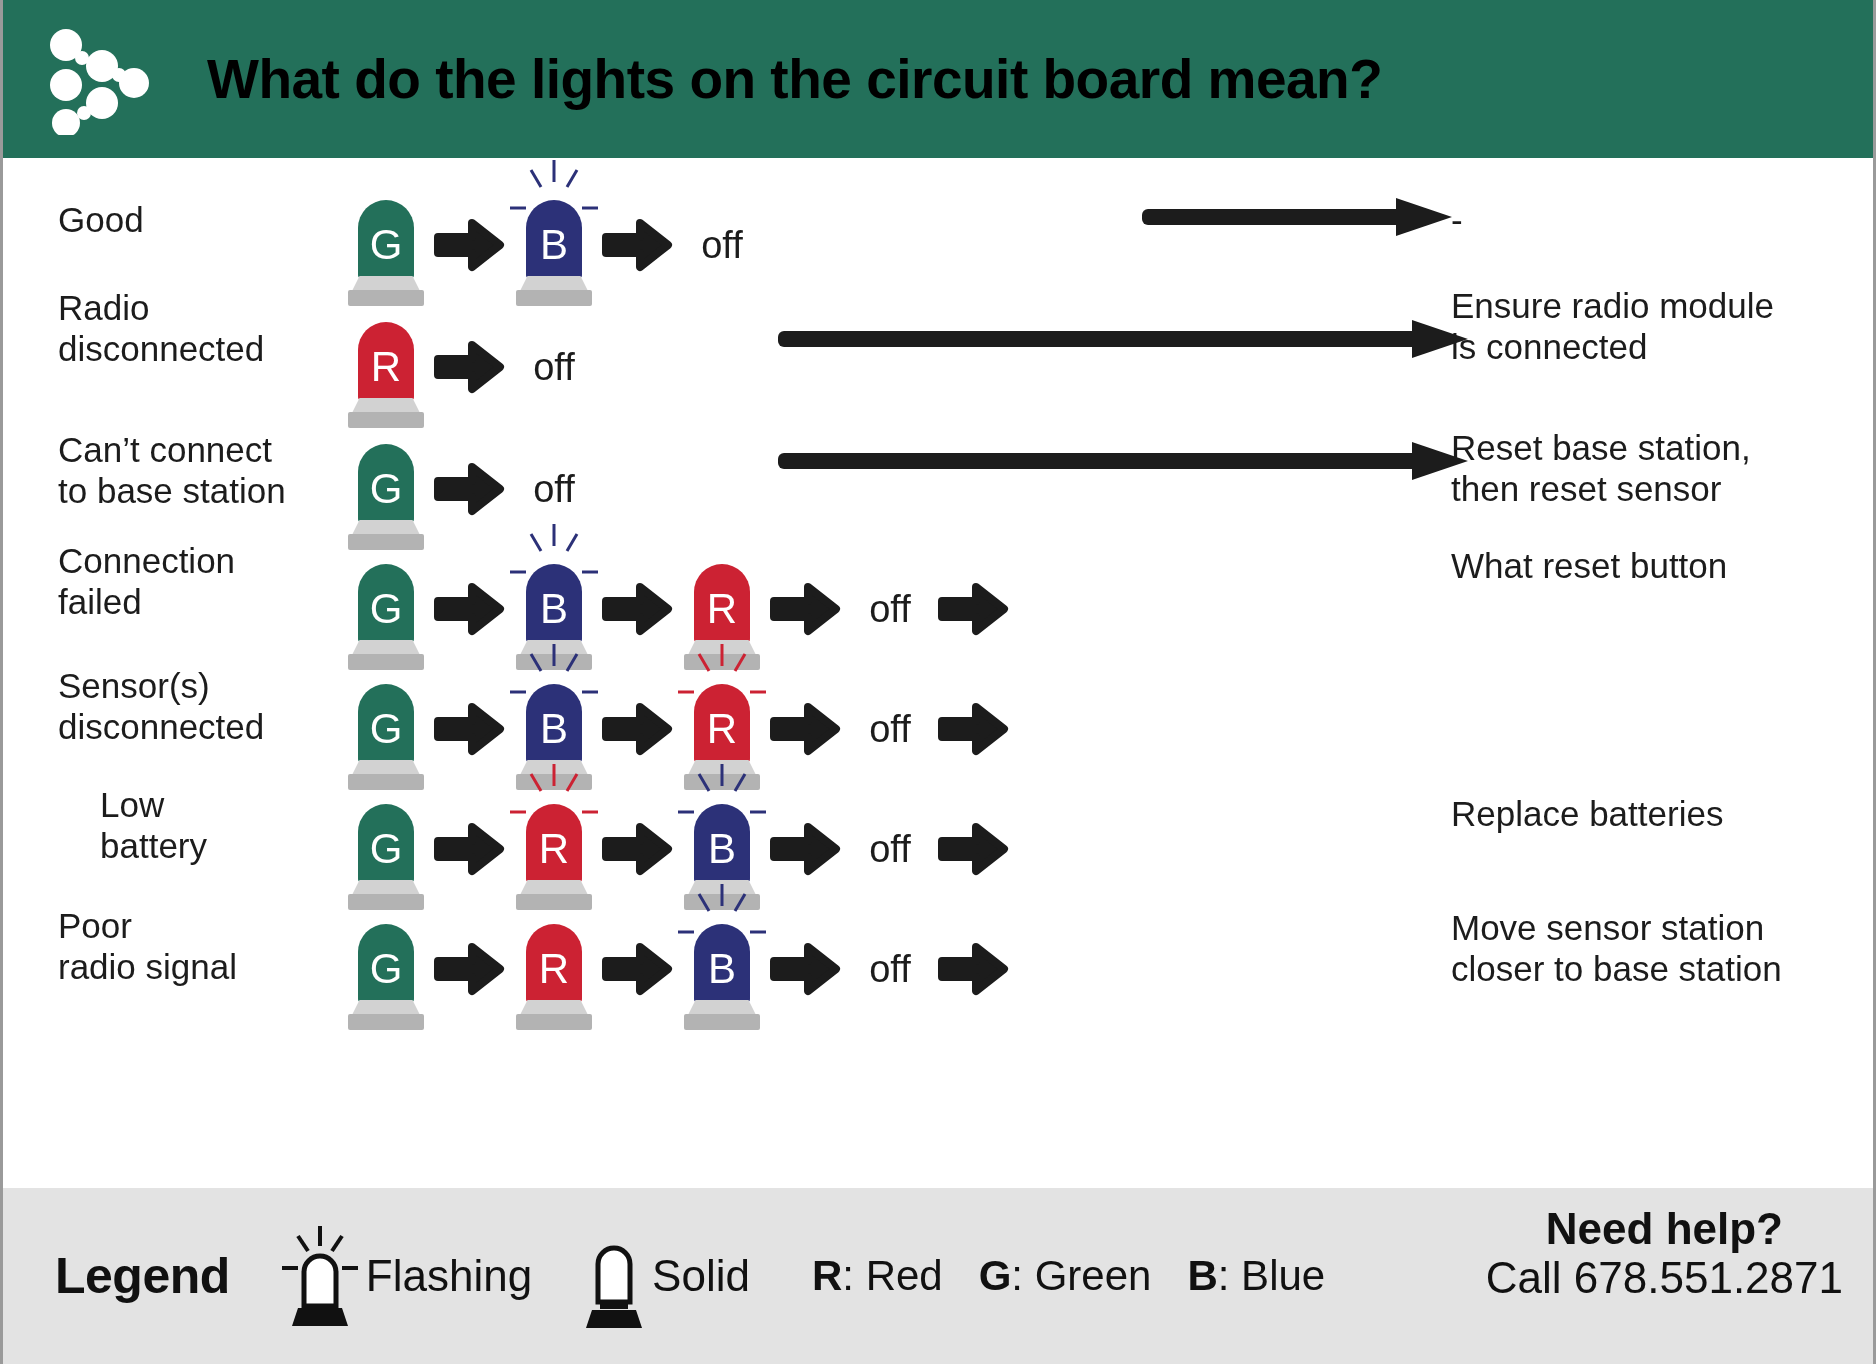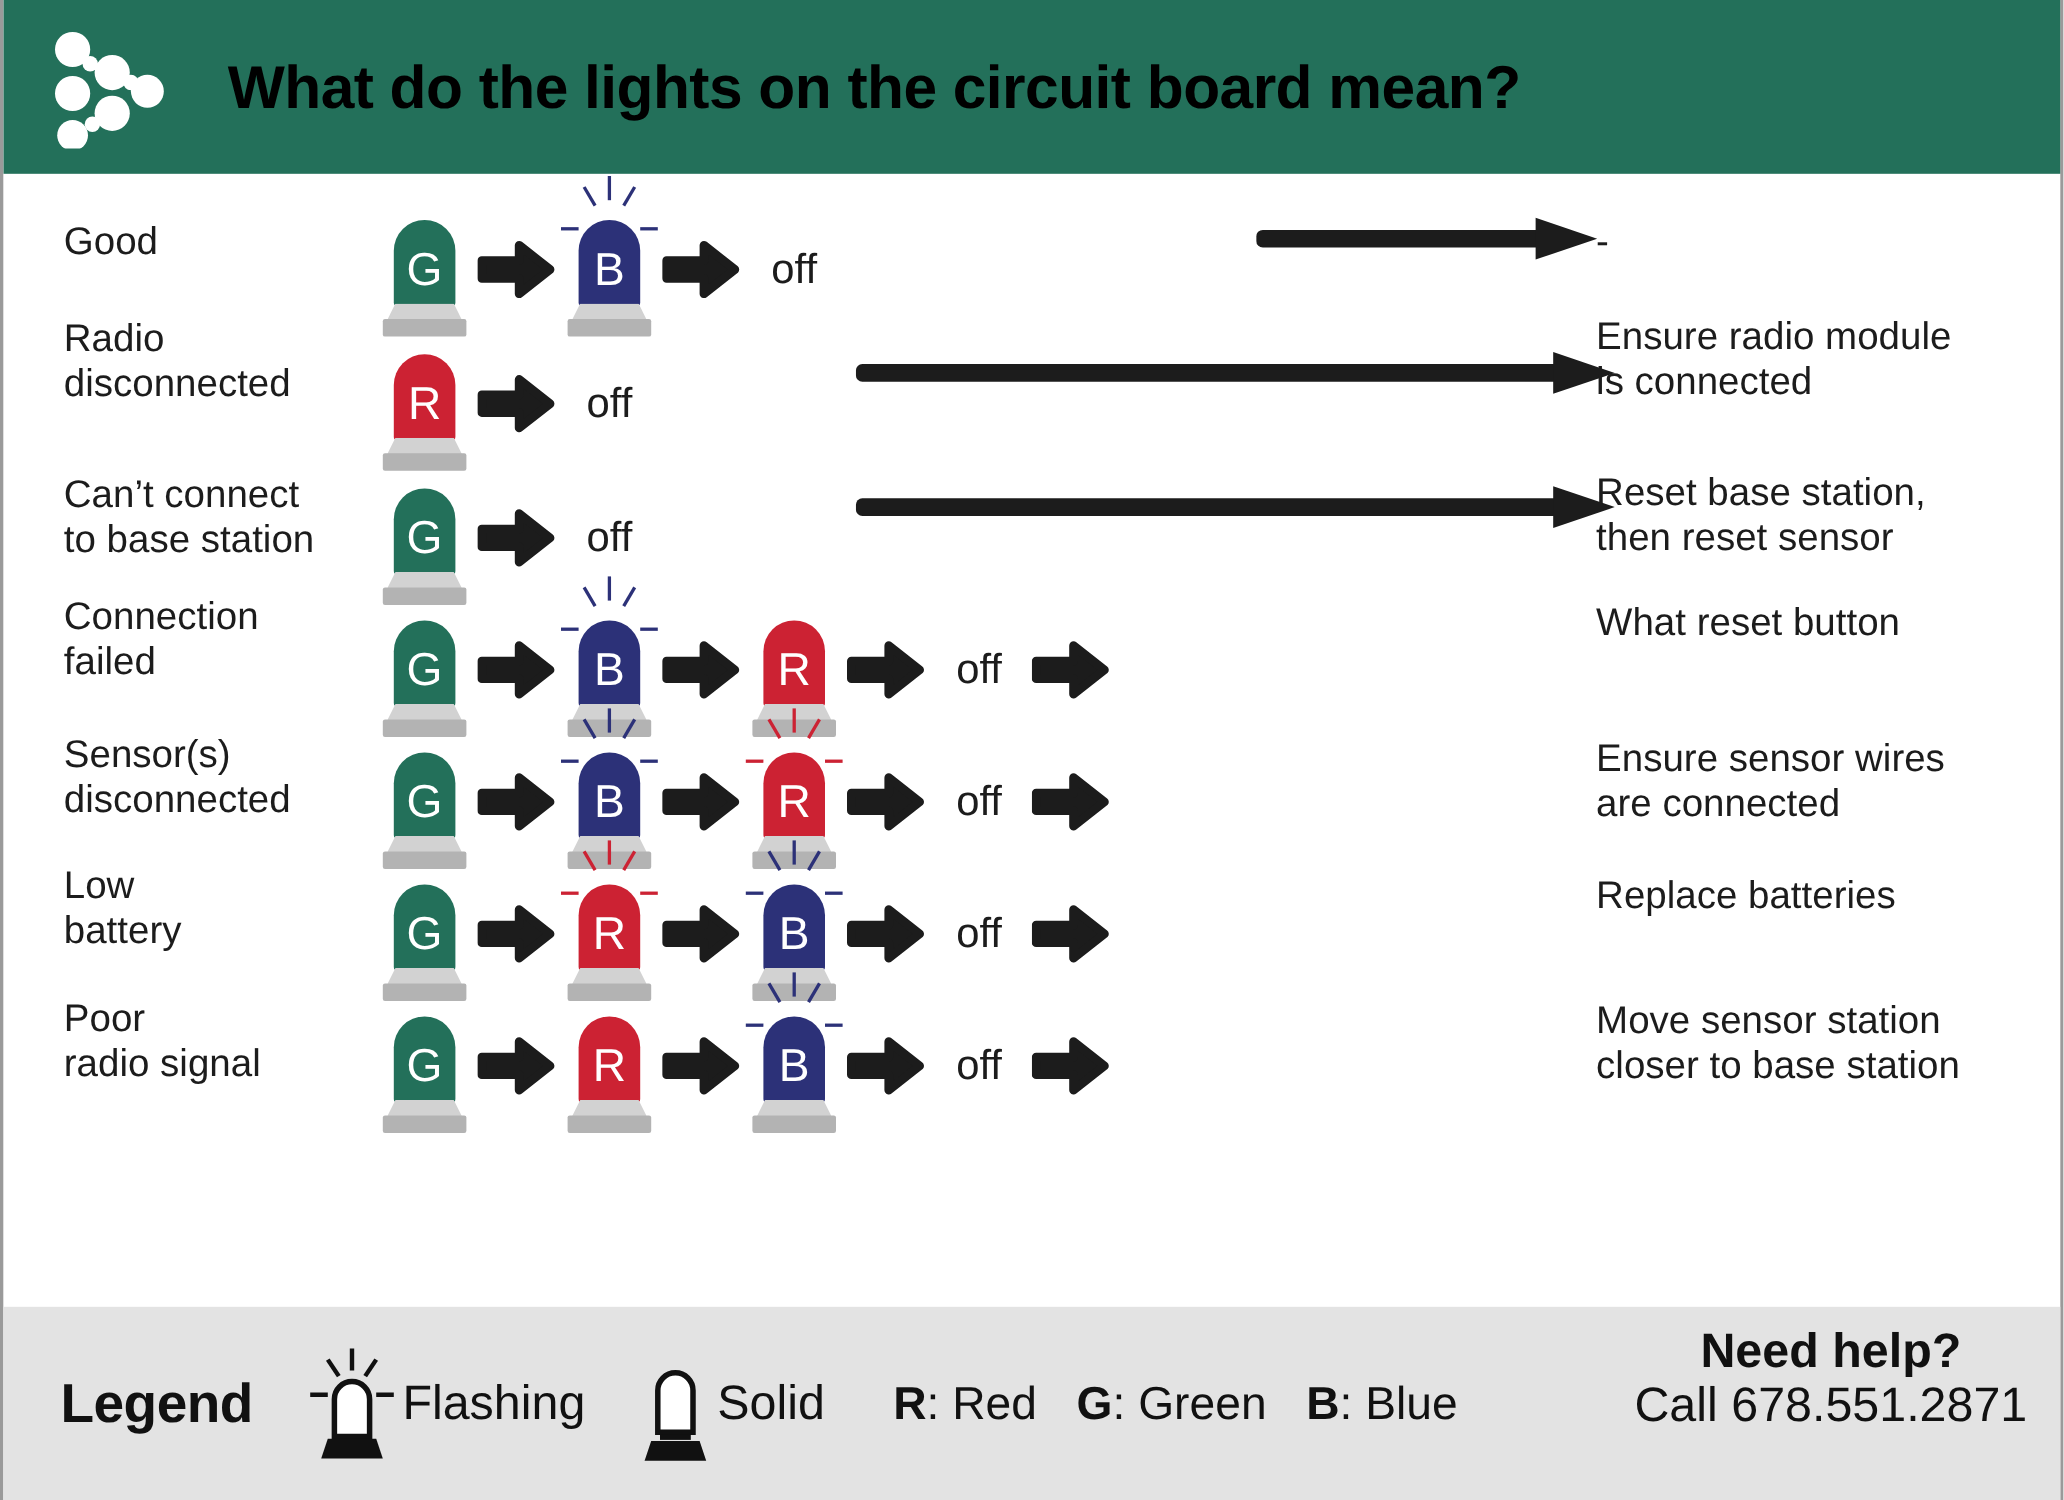--- a/index.html
+++ b/index.html
@@ -375,25 +375,23 @@
             <div class="base"></div>
           </div>
           <svg width="72" height="56" viewBox="0 0 72 56" class="arrow-sm">
             <path d="M4 20 h34 V6 l28 22 -28 22 V36 H4 Z" fill="#1c1c1c" stroke="#1c1c1c" stroke-width="8" stroke-linejoin="round"></path>
           </svg>
           <div class="off" style="width: 96px;">off</div>
           <svg width="72" height="56" viewBox="0 0 72 56" class="arrow-sm">
             <path d="M4 20 h34 V6 l28 22 -28 22 V36 H4 Z" fill="#1c1c1c" stroke="#1c1c1c" stroke-width="8" stroke-linejoin="round"></path>
           </svg>
         </div>
-        <div class="cell-action" style="top: -3px;">Ensure sensor wires
-are connected</div>
       </div>
       <div class="row" style="top: 640px; height: 120px;">
-        <div class="cell-label" style="top: -13px;">Low
+        <div class="cell-label" style="top: -13px; margin-left: 42px;">Low
 battery</div>
         <div class="seq" style="left: 335px; top: -8px;">
           <div class="beacon">
             <div class="dome" style="background: rgb(35, 112, 90);">G</div>
             <div class="collar"></div>
             <div class="base"></div>
           </div>
           <svg width="72" height="56" viewBox="0 0 72 56" class="arrow-sm">
             <path d="M4 20 h34 V6 l28 22 -28 22 V36 H4 Z" fill="#1c1c1c" stroke="#1c1c1c" stroke-width="8" stroke-linejoin="round"></path>
           </svg>

